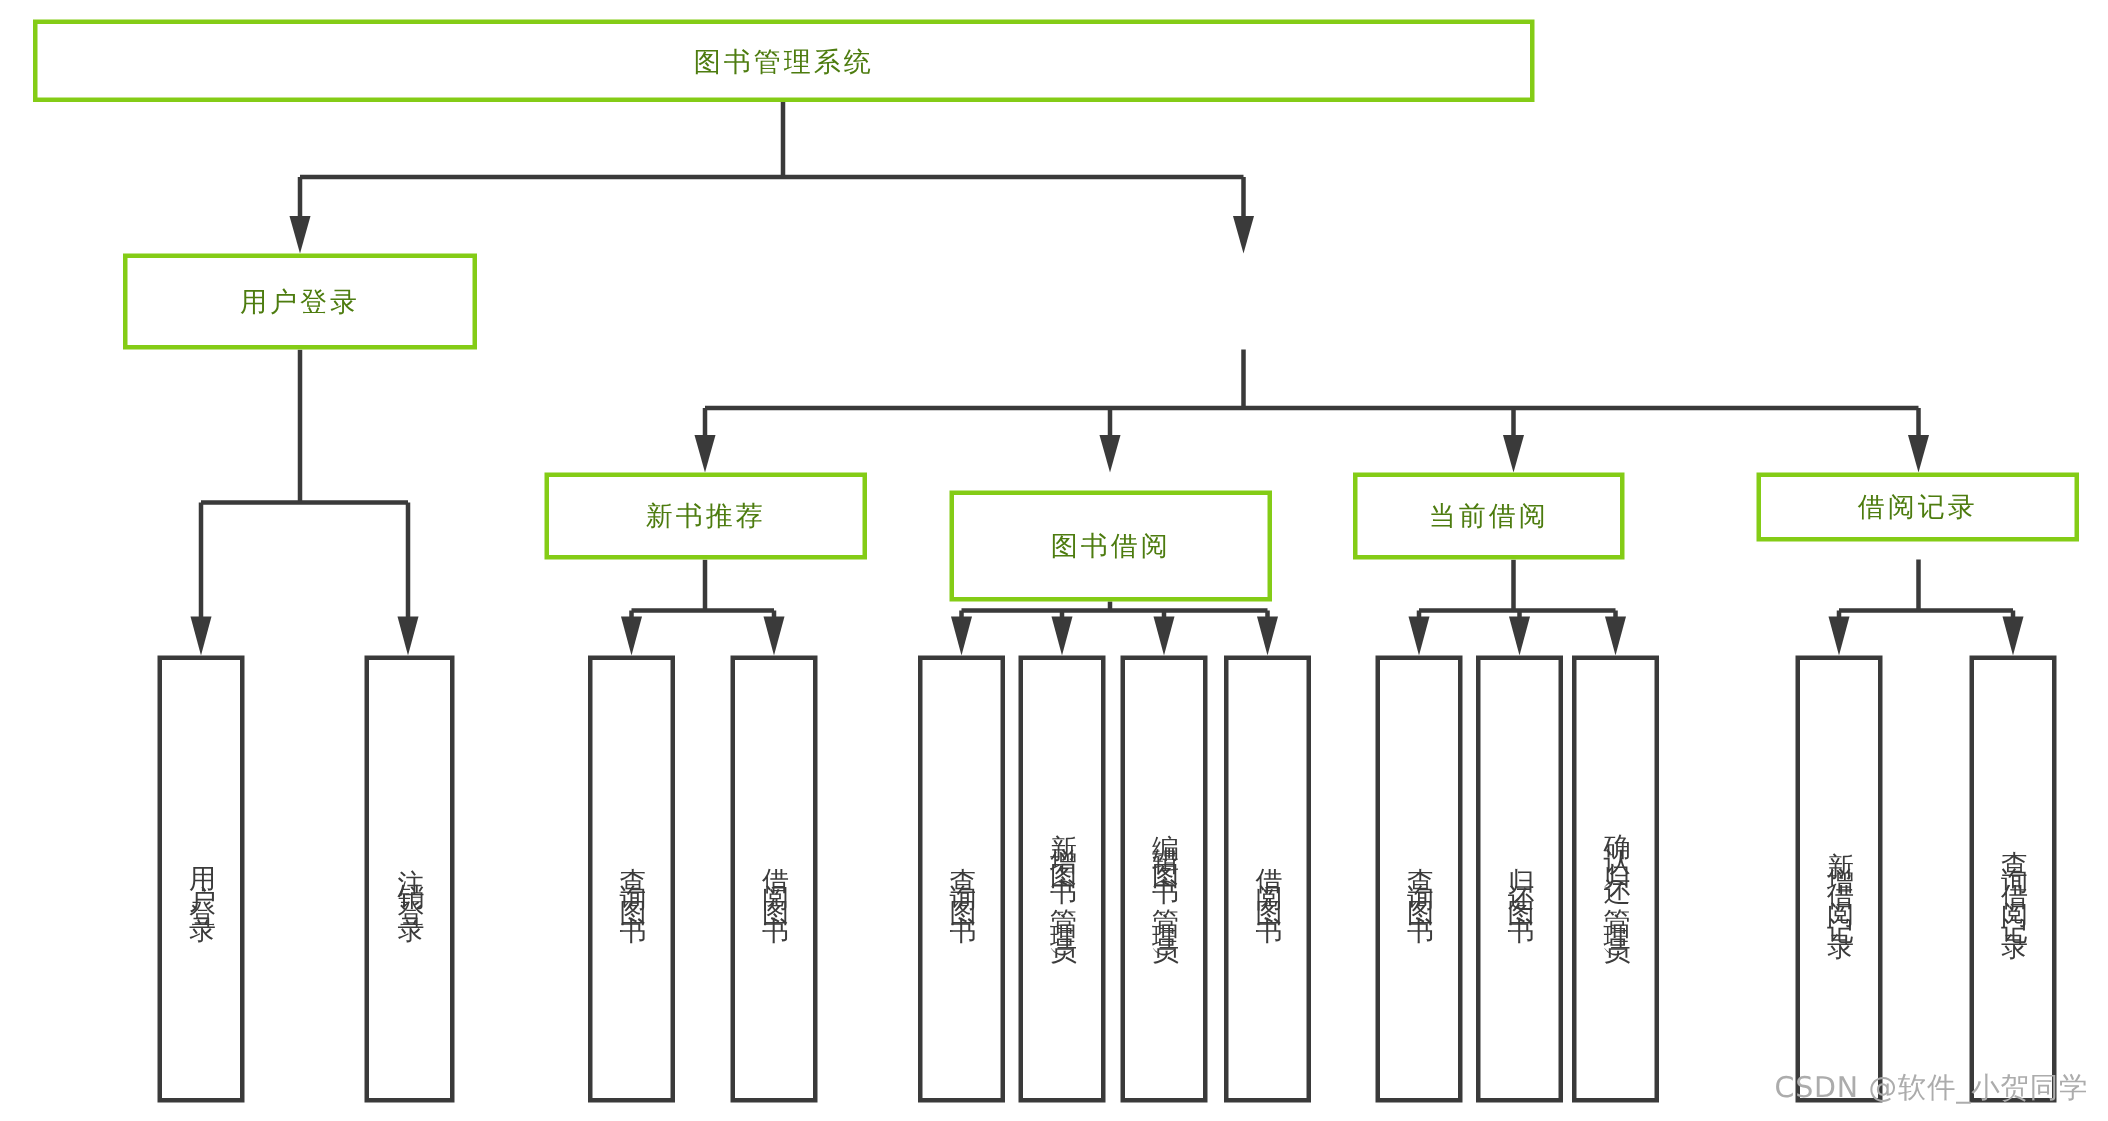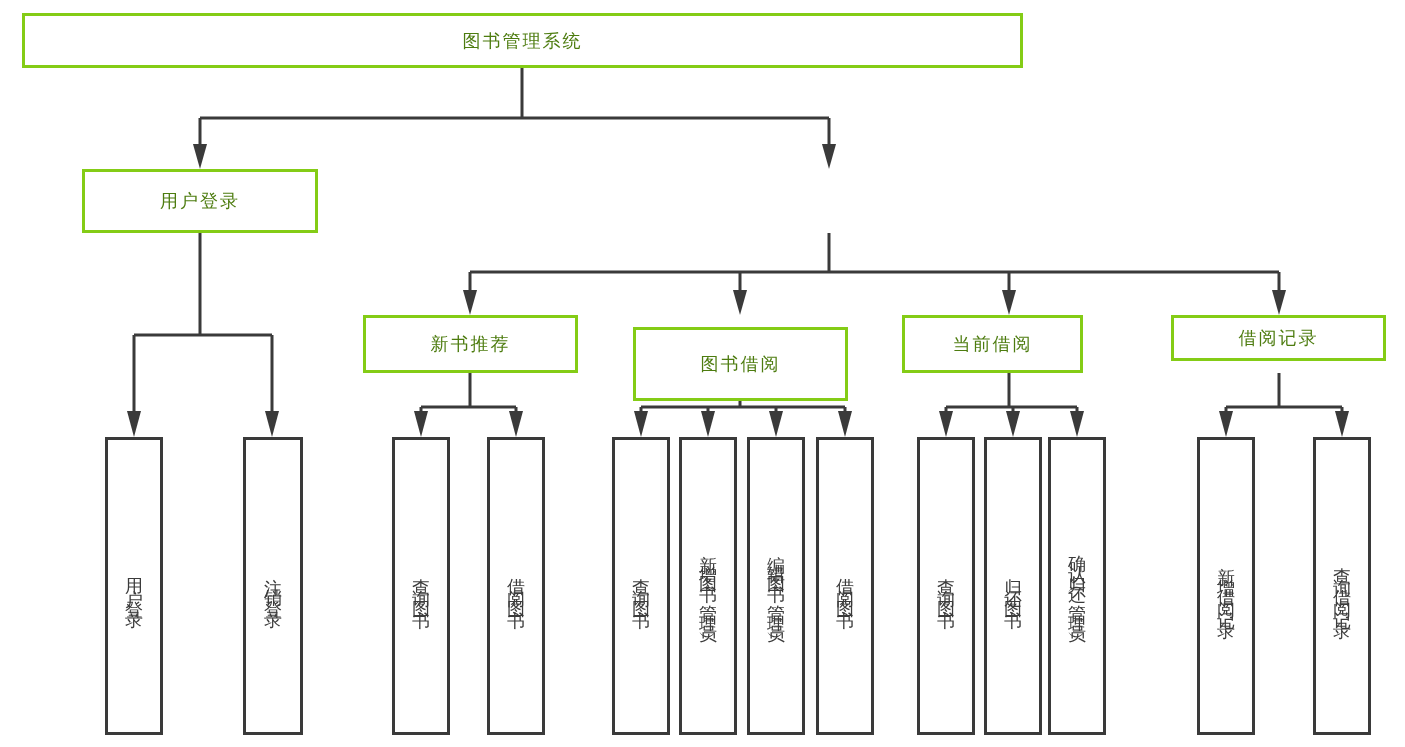--- a/index.html
+++ b/index.html
@@ -125,14 +125,15 @@
   <div class="vnode" style="left:747px; top:437px; width:58px; height:298px; letter-spacing:10px;">编辑图书（管理员）</div>
   <div class="vnode" style="left:816px; top:437px; width:58px; height:298px;">借阅图书</div>
 
   <div class="vnode" style="left:917px; top:437px; width:58px; height:298px;">查询图书</div>
   <div class="vnode" style="left:984px; top:437px; width:58px; height:298px;">归还图书</div>
   <div class="vnode" style="left:1048px; top:437px; width:58px; height:298px; letter-spacing:10px;">确认归还（管理员）</div>
 
   <div class="vnode" style="left:1197px; top:437px; width:58px; height:298px;">新增借阅记录</div>
   <div class="vnode" style="left:1313px; top:437px; width:58px; height:298px;">查询借阅记录</div>
 
+  <div class="watermark">CSDN @软件_小贺同学</div>
 
 </div>
 
 </body></html>

